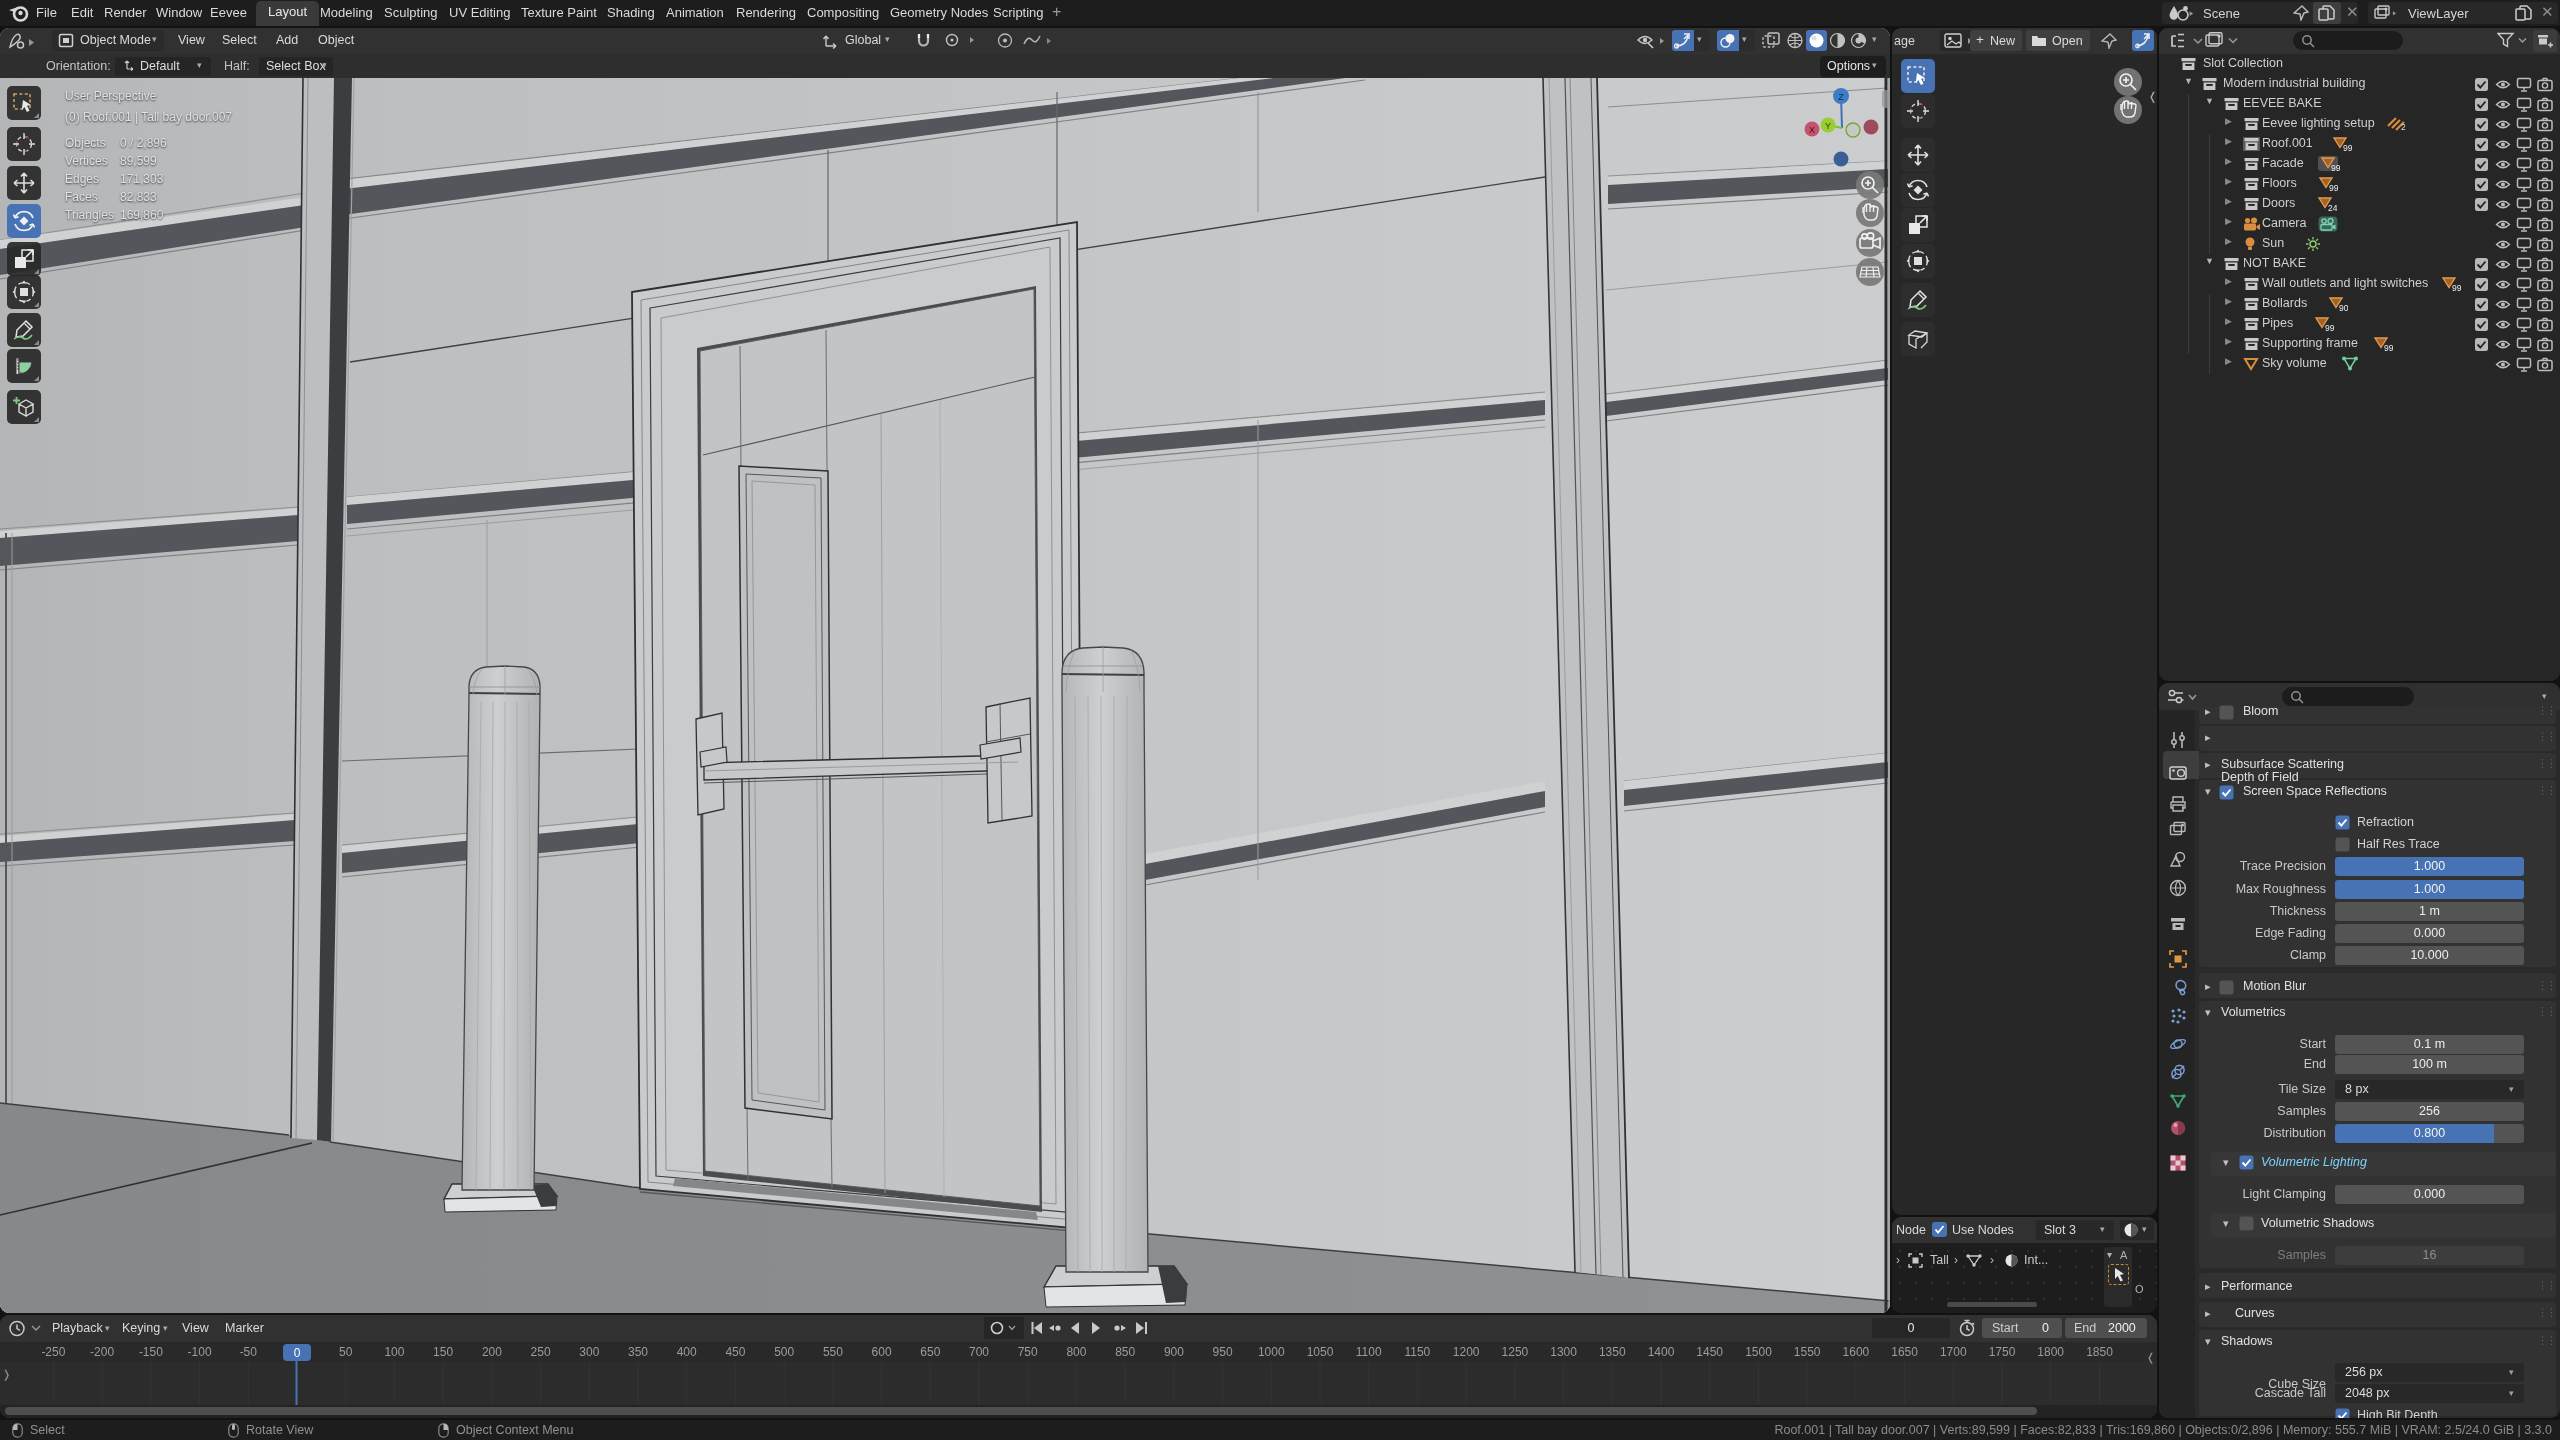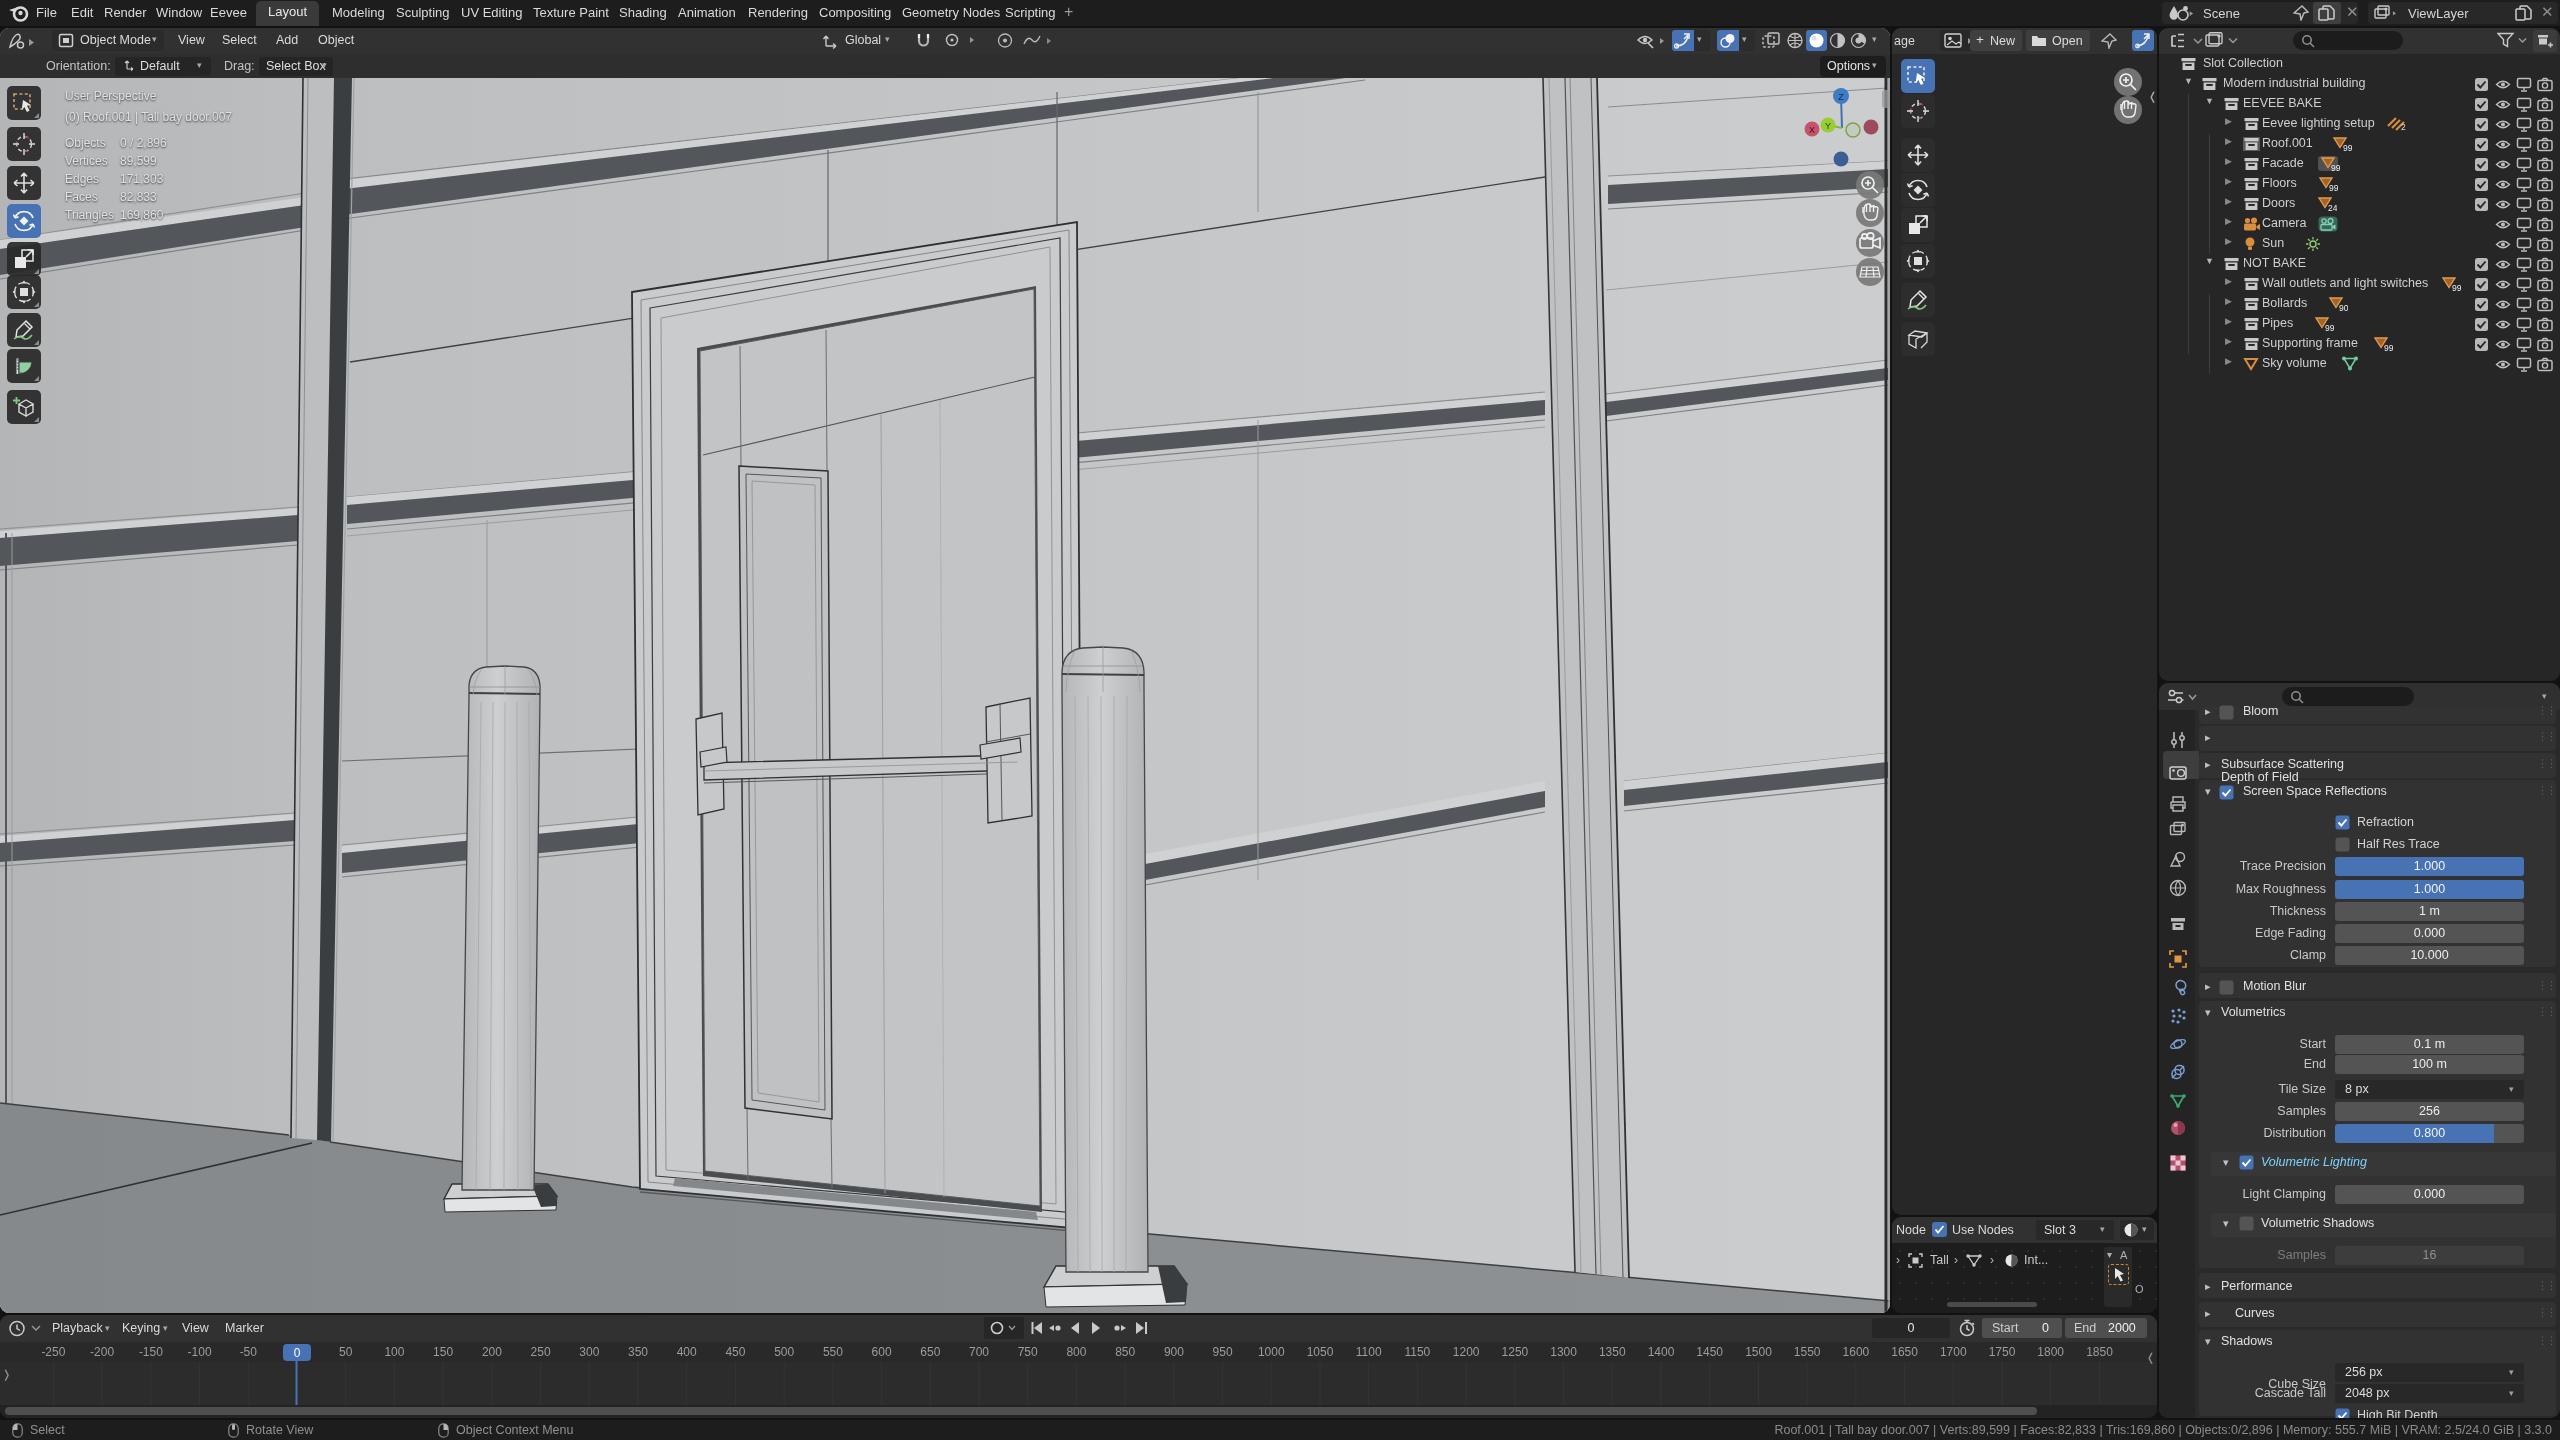--- a/index.html
+++ b/index.html
@@ -2,21 +2,21 @@
 <html><head>
 <meta charset="utf-8">
 <style>
   * { margin:0; padding:0; box-sizing:border-box; }
   html,body { width:2560px; height:1440px; background:#121212; overflow:hidden;
     font-family:"Liberation Sans", sans-serif; }
   .abs { position:absolute; }
   .area { position:absolute; background:#262626; border-radius:9px; overflow:hidden; }
   .hdr { position:absolute; left:0; right:0; top:0; height:26px; background:#313131; }
   .txt { color:#d5d5d5; font-size:12.5px; white-space:nowrap; }
-  .dim { color:#9a9a9a;padding-left:12px; }
+  .dim { color:#9a9a9a; }
   .menu { color:#dadada; font-size:13px; white-space:nowrap; }
   svg { display:block; }
 </style>
 </head>
 <body>
 
 <div class="abs" id="topbar" style="left:0;top:0;width:2560px;height:26px;background:#1d1d1d;">
   <svg class="abs" style="left:8px;top:3px" width="22" height="20" viewBox="0 0 22 20">
     <circle cx="12.5" cy="11" r="6.5" fill="none" stroke="#d8d8d8" stroke-width="2.6"></circle>
     <circle cx="12.5" cy="10" r="2.2" fill="#d8d8d8"></circle>
@@ -158,21 +158,21 @@
   <span class="abs" style="left:1872px;top:6px;color:#a8a8a8;font-size:9px;">▾</span>
 
   <div class="abs" style="left:0;top:26px;width:1890px;height:24px;background:#2e2e2e;"></div>
   <span class="abs" style="left:46px;top:31px;color:#c4c4c4;font-size:12.5px;">Orientation:</span>
   <div class="abs" style="left:115px;top:29px;width:96px;height:19px;background:#252525;border-radius:3px;"></div>
   <svg class="abs" style="left:120px;top:31px" width="15" height="15" viewBox="0 0 15 15">
     <path d="M7 2 v8 M7 10 h6 M7 2 l-2 2 M7 2 l2 2 M13 10 l-2 -1.5 M13 10 l-2 1.5" stroke="#c9c9c9" stroke-width="1.2" fill="none"></path>
   </svg>
   <span class="abs" style="left:140px;top:31px;color:#dedede;font-size:12.5px;">Default</span>
   <span class="abs" style="left:197px;top:32px;color:#a8a8a8;font-size:9px;">▾</span>
-  <span class="abs" style="left:224px;top:31px;color:#c4c4c4;font-size:12.5px;">Drag:</span>
+  <span class="abs" style="left:224px;top:31px;color:#c4c4c4;font-size:12.5px;">Half:</span>
   <div class="abs" style="left:259px;top:29px;width:74px;height:19px;background:#252525;border-radius:3px;"></div>
   <span class="abs" style="left:266px;top:31px;color:#dedede;font-size:12.5px;">Select Box</span>
   <span class="abs" style="left:322px;top:32px;color:#a8a8a8;font-size:9px;">▾</span>
   <div class="abs" style="left:1820px;top:28px;width:66px;height:21px;background:#1d1d1d;border-radius:4px;"></div>
   <span class="abs" style="left:1827px;top:31px;color:#e4e4e4;font-size:12.5px;">Options</span>
   <span class="abs" style="left:1872px;top:32px;color:#a8a8a8;font-size:9px;">▾</span>
 
   <svg class="abs" style="left:0;top:50px" width="1890" height="1235" viewBox="0 78 1890 1235" preserveAspectRatio="none">
   <defs>
     <linearGradient id="wallg" x1="0" y1="0" x2="1" y2="0">

